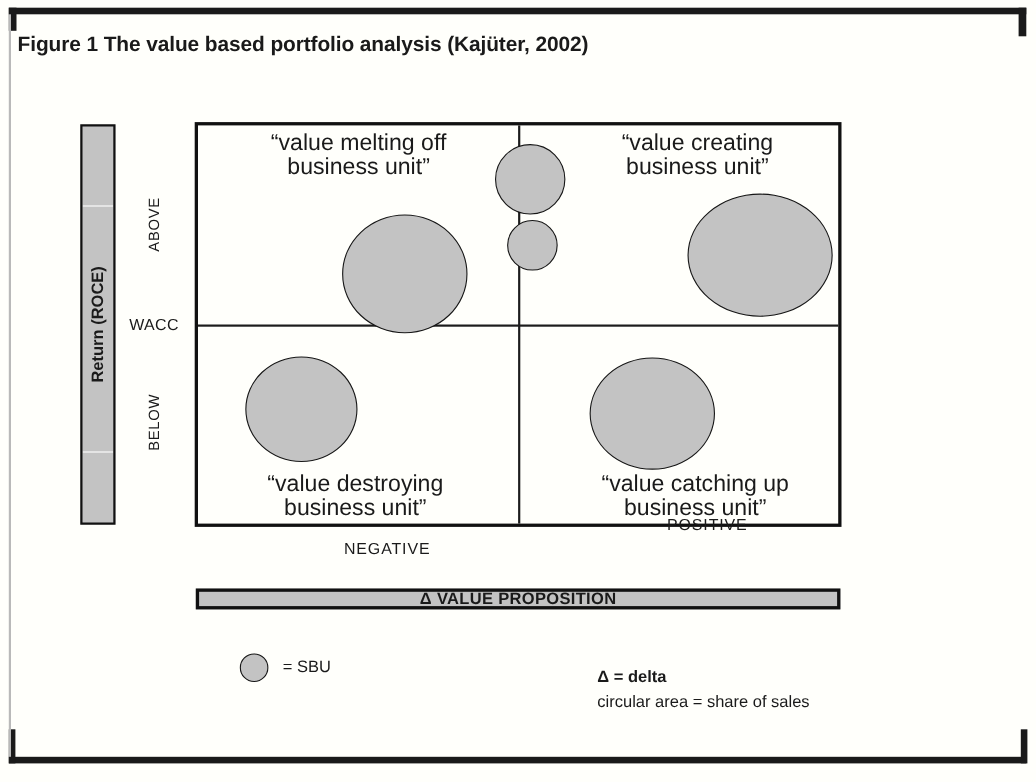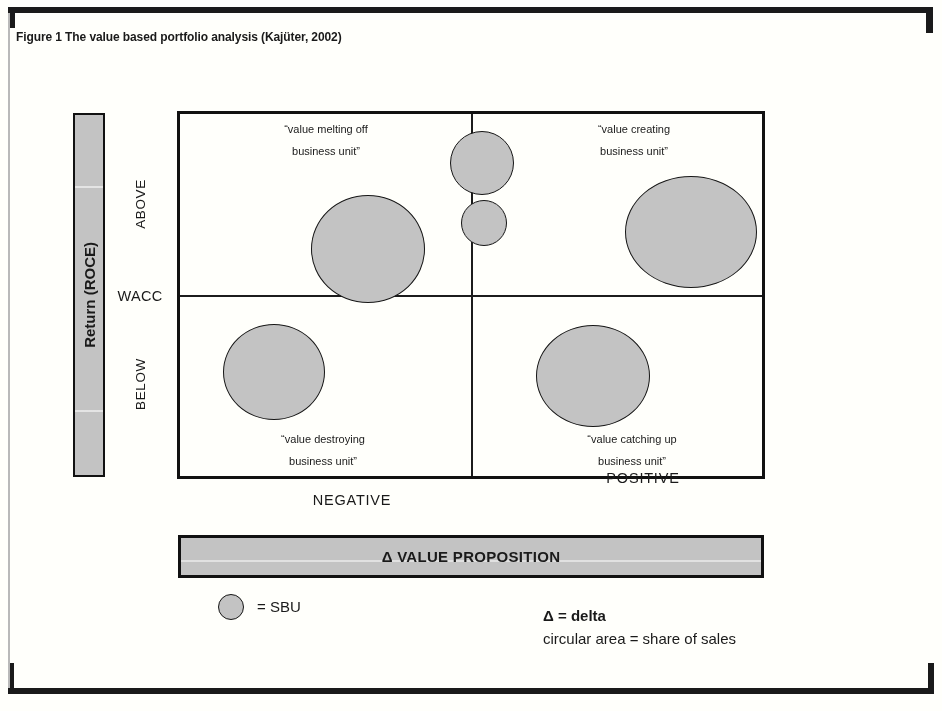--- a/index.html
+++ b/index.html
@@ -22,21 +22,21 @@
   .frame-top{left:8px;top:7px;width:925px;height:6px;background:var(--ink);}
   .stub-tl{left:8px;top:7px;width:7px;height:21px;background:var(--ink);}
   .stub-tr{left:926px;top:7px;width:7px;height:26px;background:var(--ink);}
   .frame-bottom{left:8px;top:688px;width:925px;height:6px;background:var(--ink);}
   .stub-bl{left:8px;top:663px;width:6px;height:31px;background:var(--ink);}
   .stub-br{left:928px;top:663px;width:6px;height:31px;background:var(--ink);}
   .frame-left{left:8px;top:13px;width:2px;height:675px;background:#b9b9b9;}
 
   .fig-title{
     left:16px;top:30px;
-    font-size:12px;font-weight:bold;letter-spacing:-0.1px;
+    font-size:19px;font-weight:bold;letter-spacing:-0.1px;
     white-space:nowrap;
   }
 
   
   .y-bar{
     left:73px;top:113px;width:32px;height:364px;
     background-color:var(--gray);
     background-image:
       linear-gradient(to bottom,
         transparent 0, transparent 71px,
@@ -81,34 +81,34 @@
     position:absolute;
     background:var(--gray);
     border:1.6px solid #161616;
     border-radius:50%;
     box-sizing:border-box;
   }
 
   .quad-label{
     transform:translateX(-50%);
     text-align:center;
-    font-size:11px;line-height:21.5px;
+    font-size:21px;line-height:21.5px;
     white-space:pre-line;
   }
 
   .x-cat{
     transform:translate(-50%,-50%);
     font-size:14.5px;letter-spacing:0.8px;
     white-space:nowrap;
     margin-left:28px;
   }
 
   
   .x-bar{
-    left:178px;top:535px;width:586px;height:43px;
+    left:178px;top:535px;width:586px;height:19px;
     background-color:var(--gray);
     background-image:linear-gradient(to bottom,
       transparent 0, transparent 22px,
       rgba(255,255,255,.5) 22px, rgba(255,255,255,.5) 24px,
       transparent 24px);
     border:3px solid #111;
     box-sizing:border-box;
     display:flex;align-items:center;justify-content:center;
   }
   .x-bar-label{font-weight:bold;font-size:15px;letter-spacing:0.3px;white-space:nowrap;}

